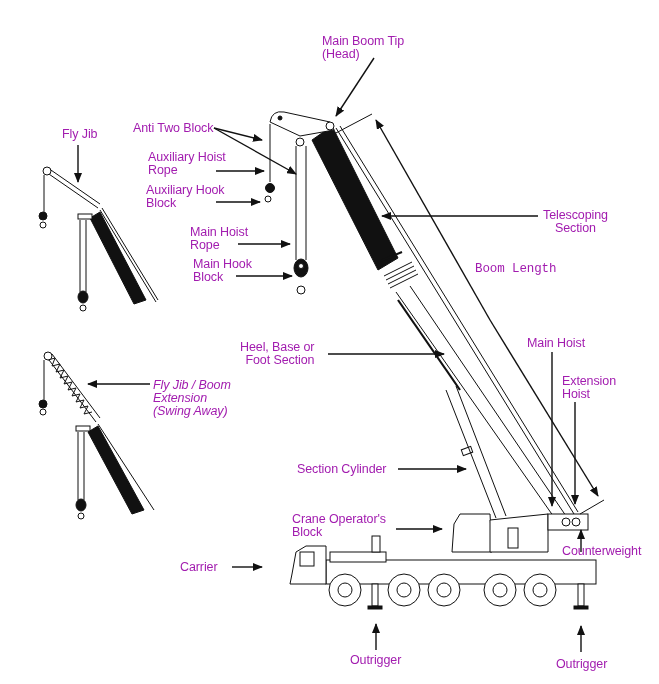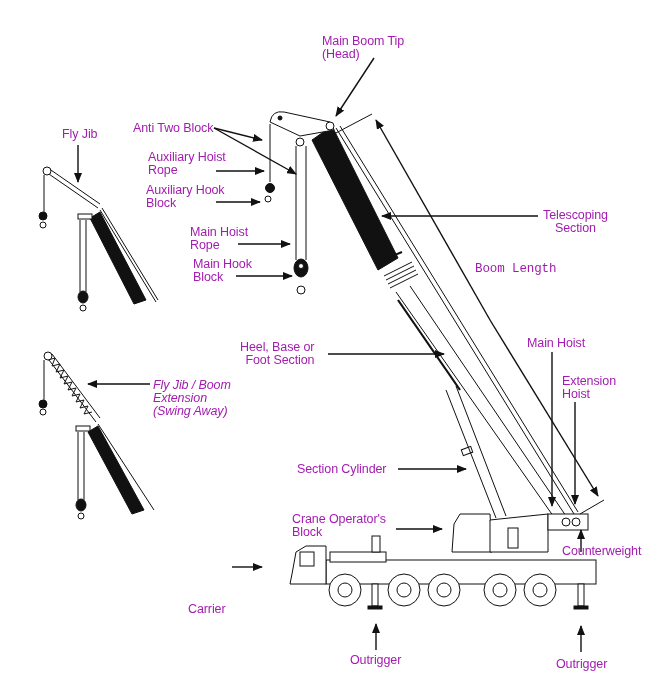--- a/index.html
+++ b/index.html
@@ -171,15 +171,15 @@
 <div class="lbl" style="left:153px;top:379px;font-style:italic;">Fly Jib / Boom
 Extension
 (Swing Away)</div>
 <div class="lbl" style="left:527px;top:337px;">Main Hoist</div>
 <div class="lbl" style="left:562px;top:375px;">Extension
 Hoist</div>
 <div class="lbl" style="left:297px;top:463px;">Section Cylinder</div>
 <div class="lbl" style="left:292px;top:513px;">Crane Operator's
 Block</div>
 <div class="lbl" style="left:562px;top:545px;">Counterweight</div>
-<div class="lbl" style="left:188px;top:561px;margin-top:42px;">Carrier</div>
+<div class="lbl" style="left:180px;top:561px;">Carrier</div>
 <div class="lbl" style="left:350px;top:654px;">Outrigger</div>
 <div class="lbl" style="left:556px;top:658px;">Outrigger</div>
 
 </body></html>

